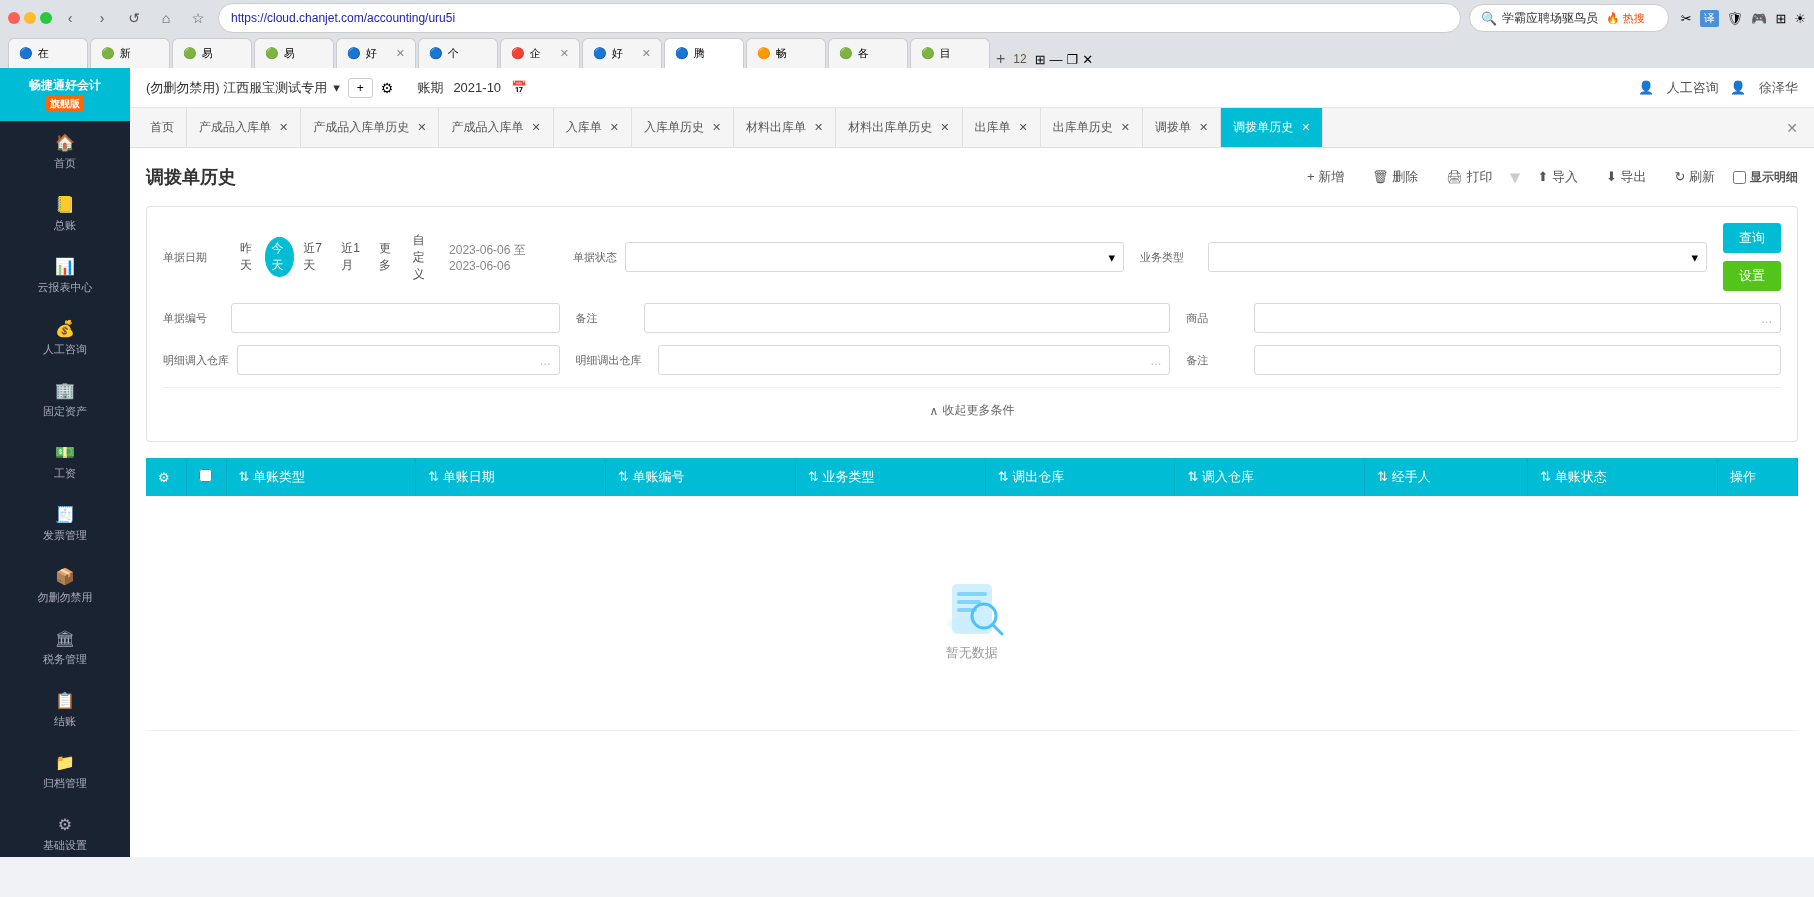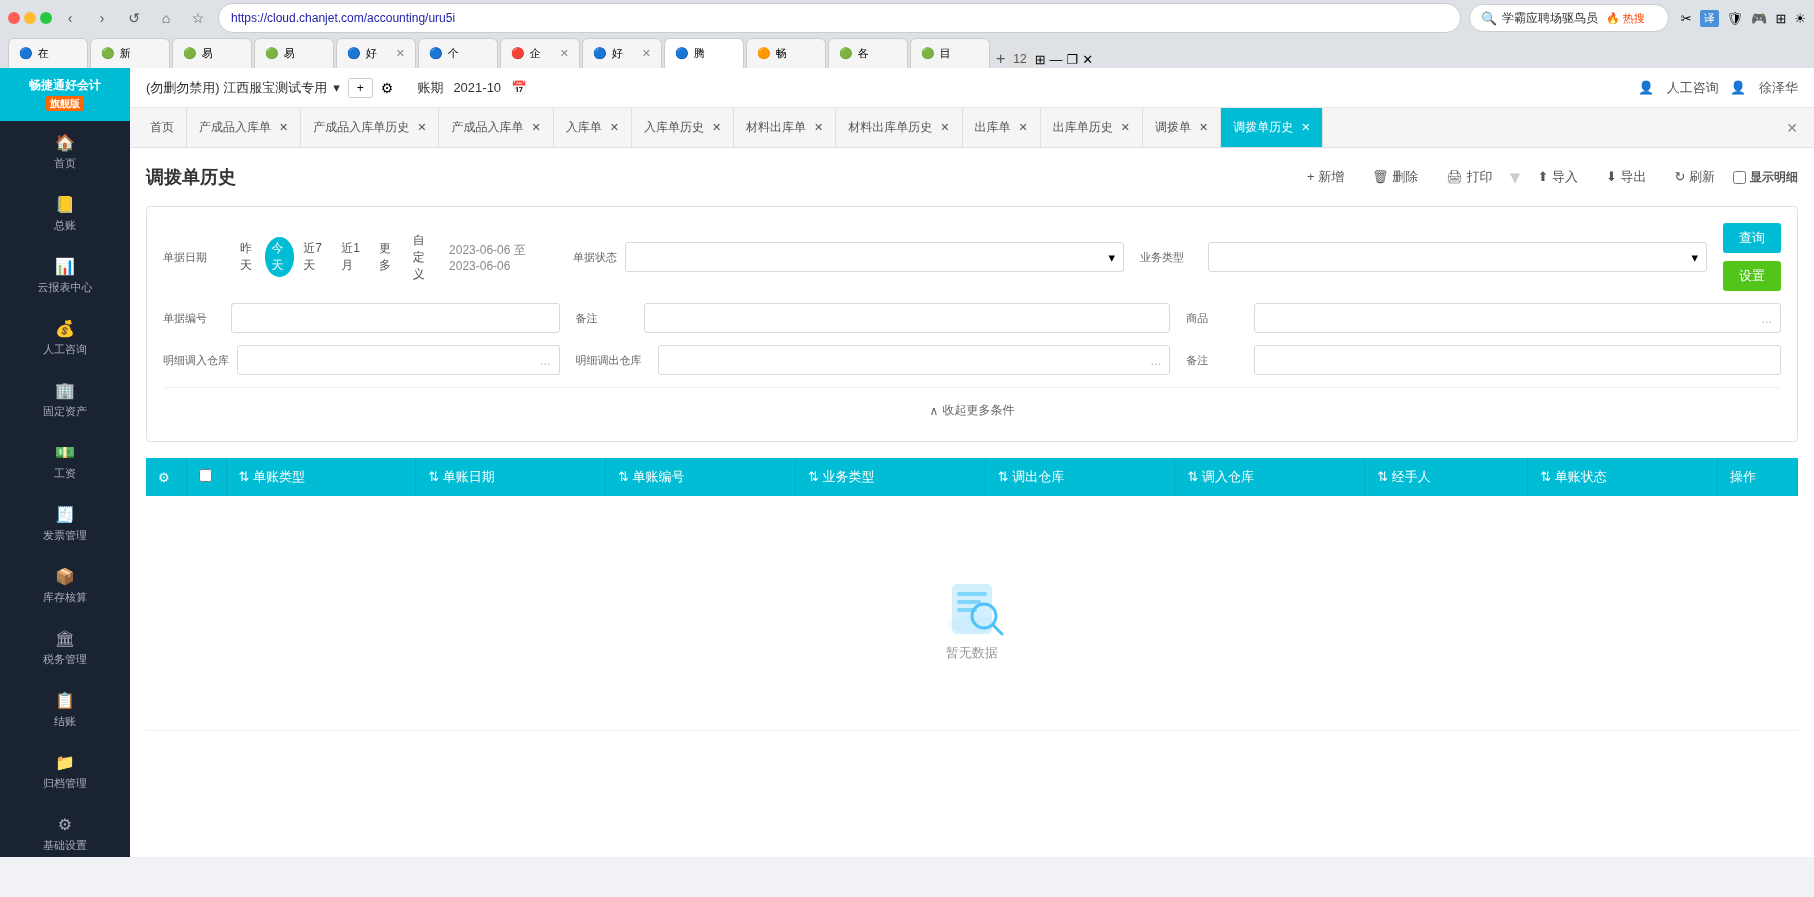--- a/index.html
+++ b/index.html
@@ -211,21 +211,21 @@
     <div class="sidebar-item">
       <span class="icon">💵</span>
       <span class="label">工资</span>
     </div>
     <div class="sidebar-item">
       <span class="icon">🧾</span>
       <span class="label">发票管理</span>
     </div>
     <div class="sidebar-item">
       <span class="icon">📦</span>
-      <span class="label">库存核算</span>
+      <span class="label">勿删勿禁用</span>
     </div>
     <div class="sidebar-item">
       <span class="icon">🏛</span>
       <span class="label">税务管理</span>
     </div>
     <div class="sidebar-item">
       <span class="icon">📋</span>
       <span class="label">结账</span>
     </div>
     <div class="sidebar-item">

